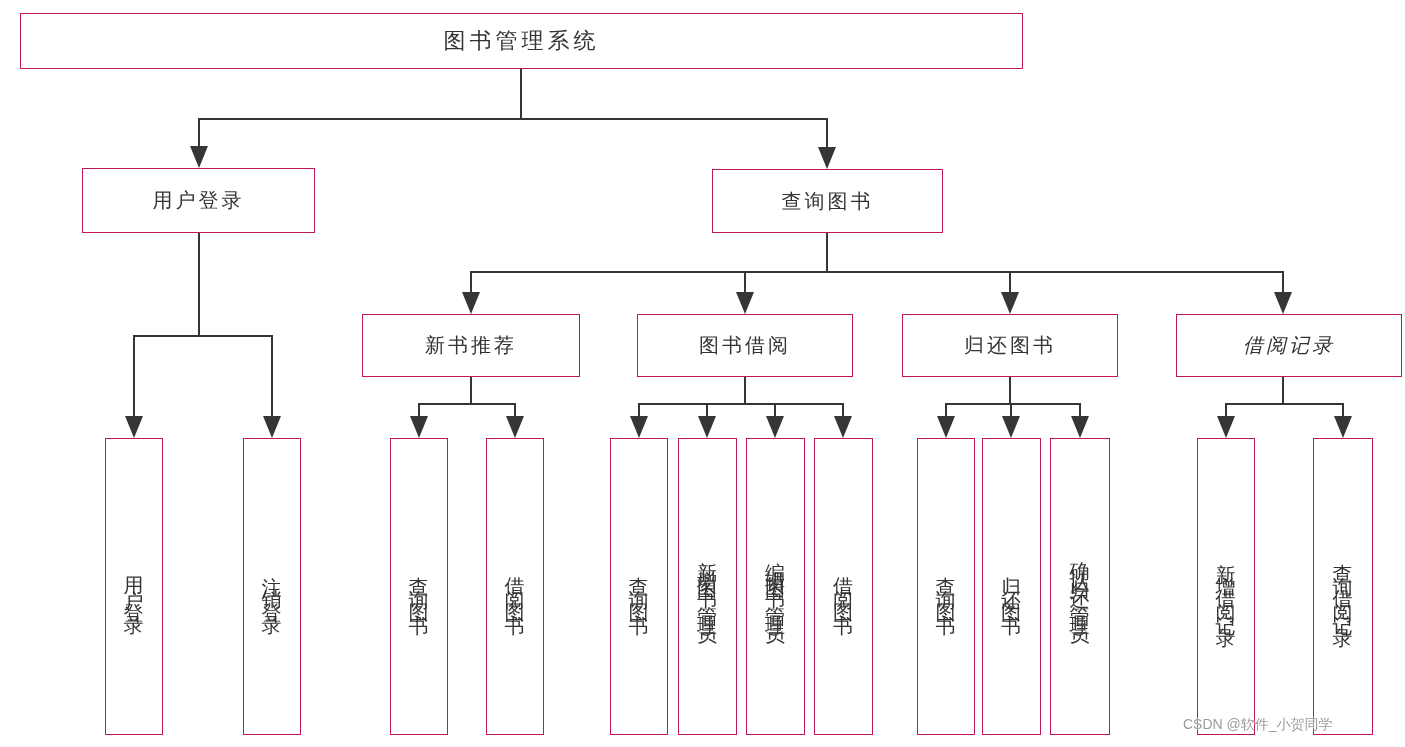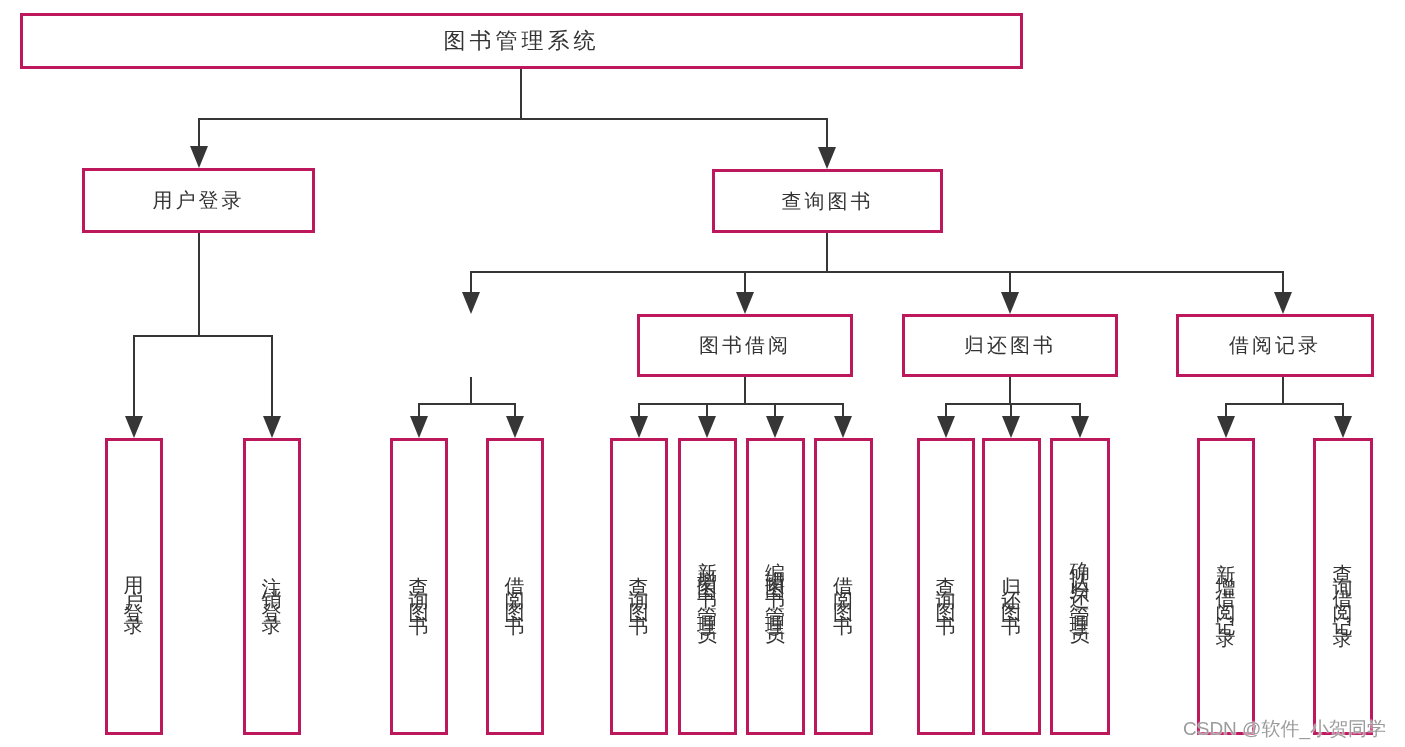--- a/index.html
+++ b/index.html
@@ -1,39 +1,39 @@
 <!DOCTYPE html>
 <html><head>
 <meta charset="utf-8">
 <style>
   html,body{margin:0;padding:0;background:#fff;}
   #stage{
     position:relative;width:1405px;height:747px;background:#fff;overflow:hidden;
     font-family:"Liberation Sans",sans-serif;color:#333;
   }
   .box{
-    position:absolute;border:3px solid #be185d;background:#fff;box-sizing:border-box;
+    position:absolute;border:1px solid #be185d;background:#fff;box-sizing:border-box;
     display:flex;align-items:center;justify-content:center;
   }
   .hlabel{font-size:20px;letter-spacing:3px;color:#333;white-space:nowrap;}
   .title-label{font-size:22px;letter-spacing:4px;}
   .vtext{
     writing-mode:vertical-rl;text-orientation:mixed;
     font-size:20px;letter-spacing:13px;color:#333;line-height:1;
   }
   .vtext.tight{letter-spacing:9px;}
   .vline{position:absolute;width:2px;background:#363636;}
   .hline{position:absolute;height:2px;background:#363636;}
   .arrow{
     position:absolute;width:0;height:0;
     border-left:9px solid transparent;border-right:9px solid transparent;
     border-top:22px solid #363636;
   }
   .watermark{
-    position:absolute;font-size:19px;white-space:nowrap;
+    position:absolute;font-size:14px;white-space:nowrap;
     text-shadow:0 0 2px #fff,0 0 2px #fff;
   }
 </style>
 </head>
 <body>
 
 <div id="stage" style="background: rgb(255, 255, 255);">
 
   <div class="box" style="left:20px;top:13px;width:1003px;height:56px;">
     <span class="hlabel title-label">图书管理系统</span>
@@ -64,27 +64,30 @@
   <div class="hline" style="left:470px;top:271px;width:814px;"></div>
   <div class="vline" style="left:470px;top:271px;height:25px;"></div>
   <div class="vline" style="left:744px;top:271px;height:25px;"></div>
   <div class="vline" style="left:1009px;top:271px;height:25px;"></div>
   <div class="vline" style="left:1282px;top:271px;height:25px;"></div>
   <div class="arrow" style="left:462px;top:292px;"></div>
   <div class="arrow" style="left:736px;top:292px;"></div>
   <div class="arrow" style="left:1001px;top:292px;"></div>
   <div class="arrow" style="left:1274px;top:292px;"></div>
 
+  <div class="box" style="left:362px;top:314px;width:218px;height:63px;">
+    <span class="hlabel">新书推荐</span>
+  </div>
   <div class="box" style="left:637px;top:314px;width:216px;height:63px;font-family:Liberation Mono, monospace;">
     <span class="hlabel">图书借阅</span>
   </div>
   <div class="box" style="left:902px;top:314px;width:216px;height:63px;">
     <span class="hlabel">归还图书</span>
   </div>
-  <div class="box" style="left:1176px;top:314px;width:198px;height:63px;">
+  <div class="box" style="left:1176px;top:314px;width:226px;height:63px;font-style:italic;">
     <span class="hlabel">借阅记录</span>
   </div>
 
   <div class="vline" style="left:470px;top:377px;height:26px;"></div>
   <div class="hline" style="left:418px;top:403px;width:98px;"></div>
   <div class="vline" style="left:418px;top:403px;height:17px;"></div>
   <div class="vline" style="left:514px;top:403px;height:17px;"></div>
   <div class="arrow" style="left:410px;top:416px;"></div>
   <div class="arrow" style="left:506px;top:416px;"></div>
 

